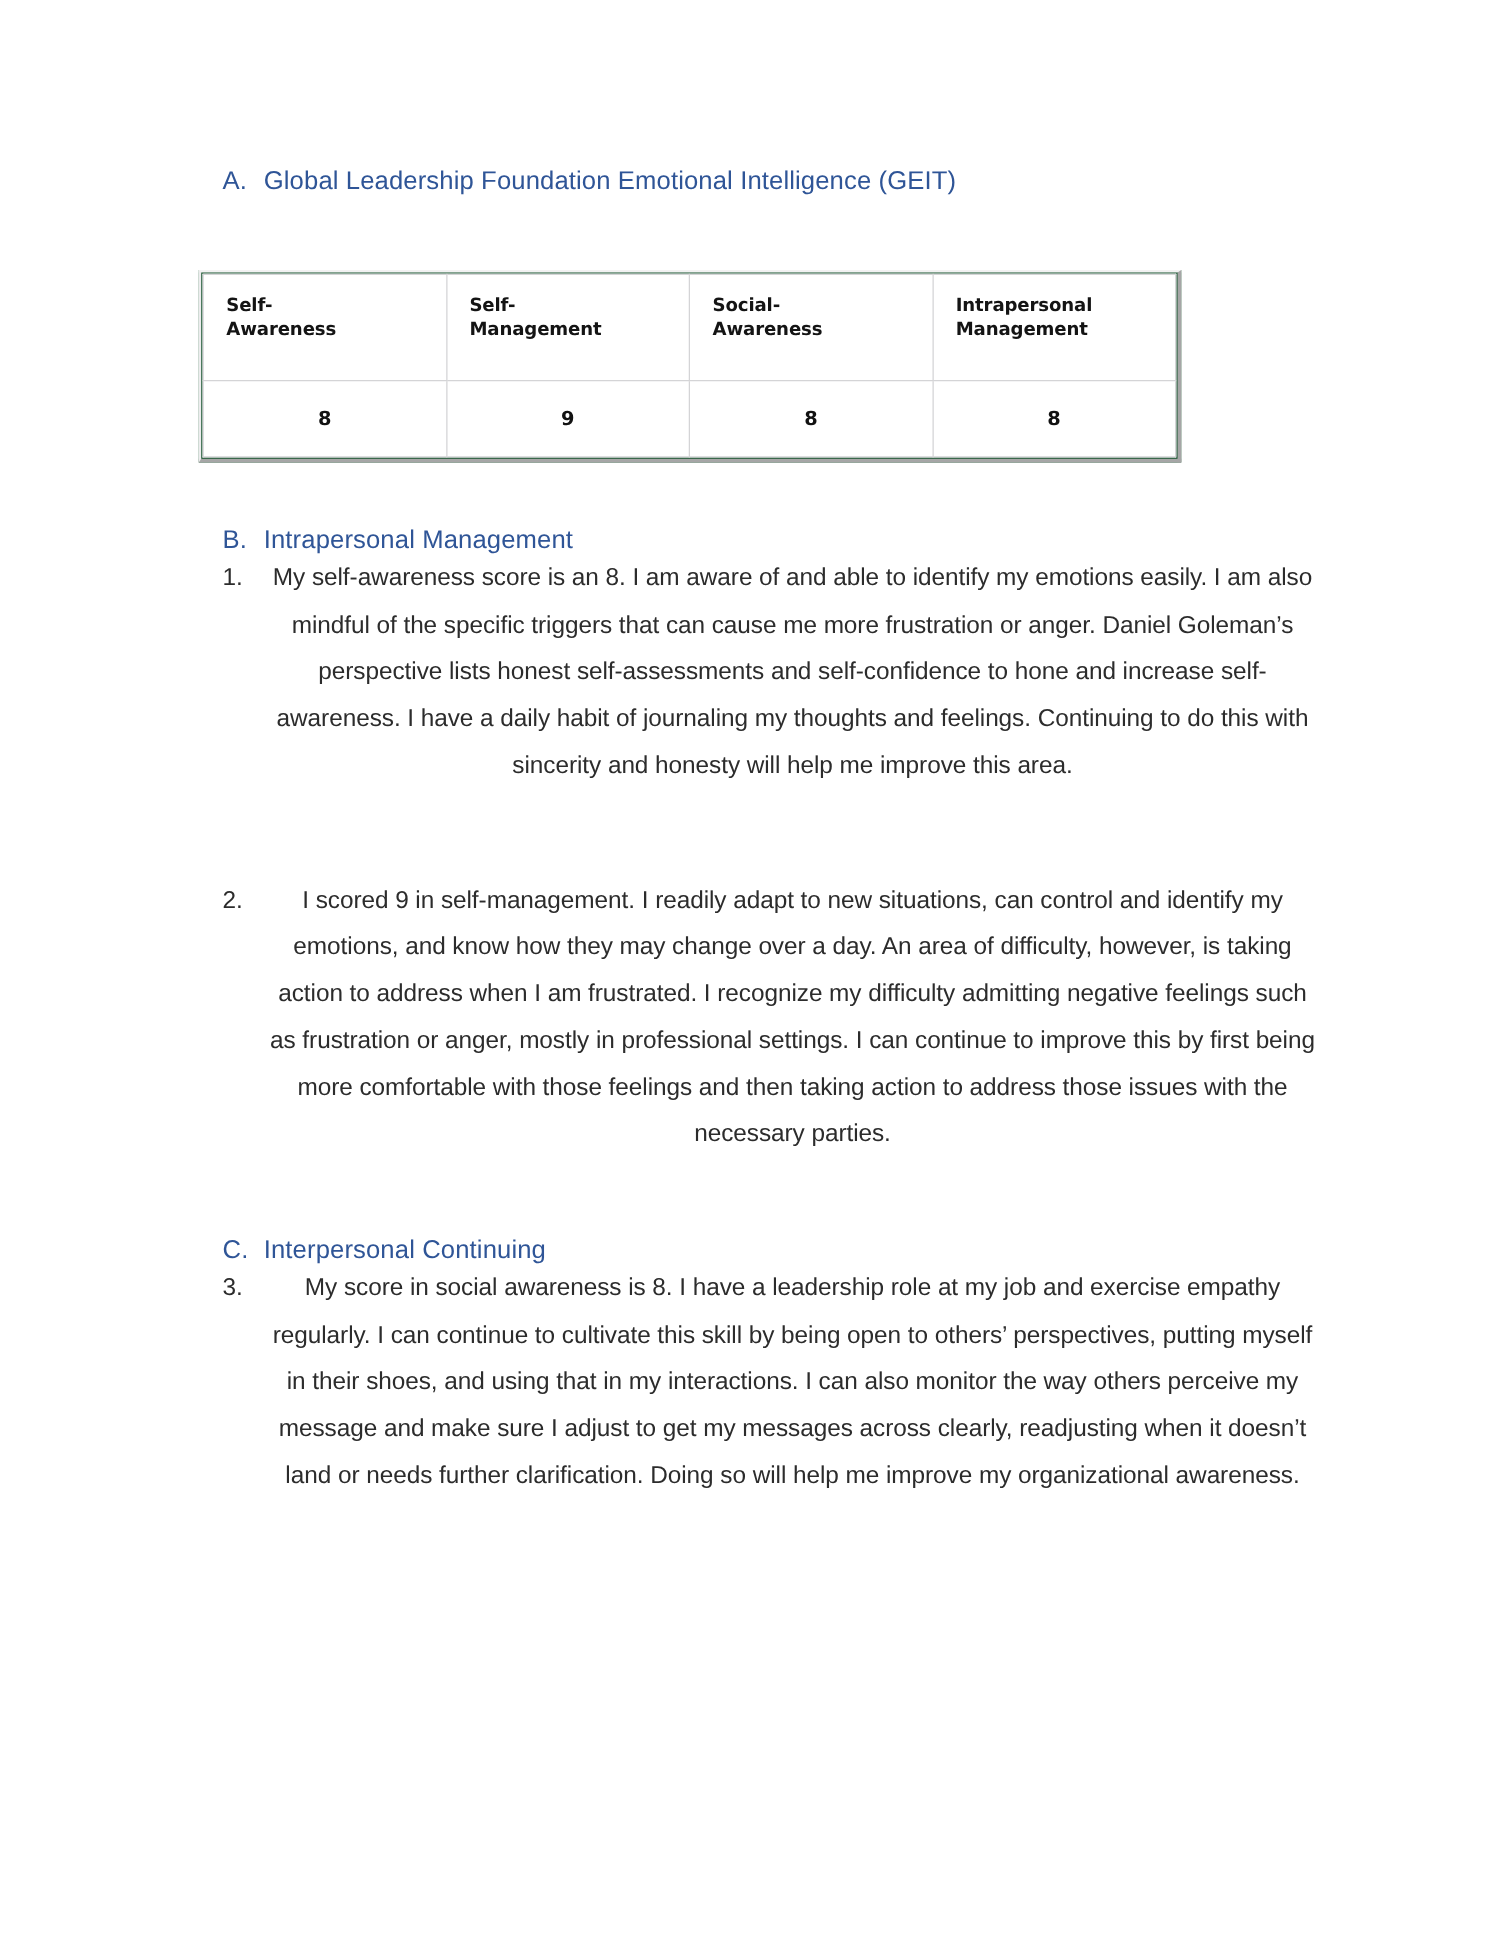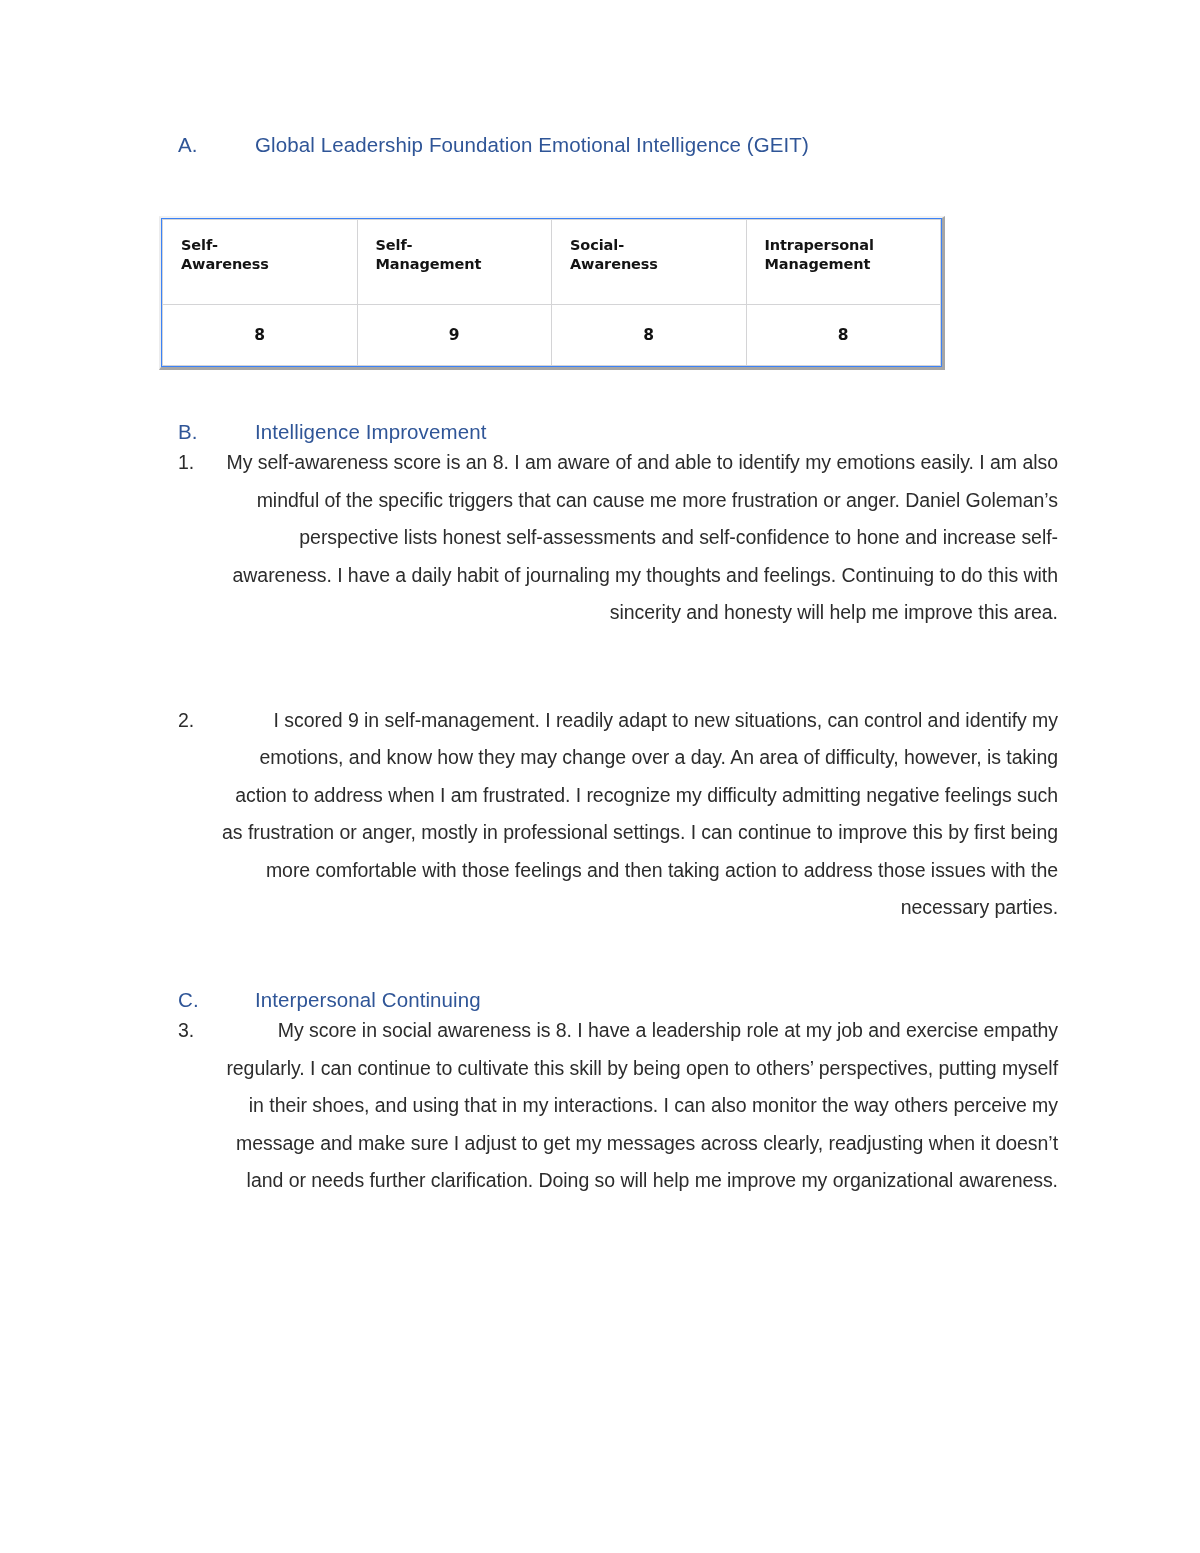--- a/index.html
+++ b/index.html
@@ -37,37 +37,36 @@
     line-height: 1.25;
     margin: 0;
   }
   .section-heading .marker {
     width: 33px;
     flex: 0 0 33px;
     color: #2f5597;
   }
   .section-heading .heading-text {
     flex: 1 1 auto;
-    margin-left: 44px;
   }
 
   #heading-b-block { margin-top: 49px; }
   #heading-c-block { margin-top: 60px; }
 
   
   .table-wrap {
     margin-top: 58px;
     margin-left: -19px;
     width: 786px;
     box-sizing: border-box;
     border-left: 2px solid #ececed;
     border-top: 2px solid #f2f2f2;
     border-right: 3px solid #a6a6a6;
     border-bottom: 3px solid #a6a6a6;
-    background: #3b82f6;
+    background: #14532d;
     padding: 1px;
   }
   table.score-table {
     border-collapse: collapse;
     width: 100%;
     table-layout: fixed;
     background: #ffffff;
   }
   table.score-table td {
     border: 1px solid #d4d4d6;
@@ -109,21 +108,21 @@
     color: #2c2c2c;
     letter-spacing: -0.05px;
   }
   ol.numbered > li .num {
     flex: 0 0 32px;
     width: 32px;
     text-align: left;
   }
   ol.numbered > li .body {
     flex: 1 1 auto;
-    text-align: right;
+    text-align: center;
     max-width: 848px;
   }
   .list-b { margin-top: 43px; }
   .list-b li + li { margin-top: 70px; }
   .list-c { margin-top: 43px; }
 </style>
 </head>
 <body>
 
 <div class="page">
@@ -162,21 +161,21 @@
             <td>9</td>
             <td>8</td>
             <td>8</td>
           </tr>
         </tbody>
       </table>
     </div>
 
     <div class="section-heading" id="heading-b-block">
       <span class="marker">B.</span>
-      <span class="heading-text">Intelligence Improvement</span>
+      <span class="heading-text">Intrapersonal Management</span>
     </div>
 
     <ol class="numbered list-b">
       <li>
         <span class="num">1.</span>
         <span class="body">My self-awareness score is an 8. I am aware of and able to identify my emotions easily. I am also mindful of the specific triggers that can cause me more frustration or anger. Daniel Goleman’s perspective lists honest self-assessments and self-confidence to hone and increase self-awareness. I have a daily habit of journaling my thoughts and feelings. Continuing to do this with sincerity and honesty will help me improve this area.</span>
       </li>
       <li>
         <span class="num">2.</span>
         <span class="body">I scored 9 in self-management. I readily adapt to new situations, can control and identify my emotions, and know how they may change over a day. An area of difficulty, however, is taking action to address when I am frustrated. I recognize my difficulty admitting negative feelings such as frustration or anger, mostly in professional settings. I can continue to improve this by first being more comfortable with those feelings and then taking action to address those issues with the necessary parties.</span>

